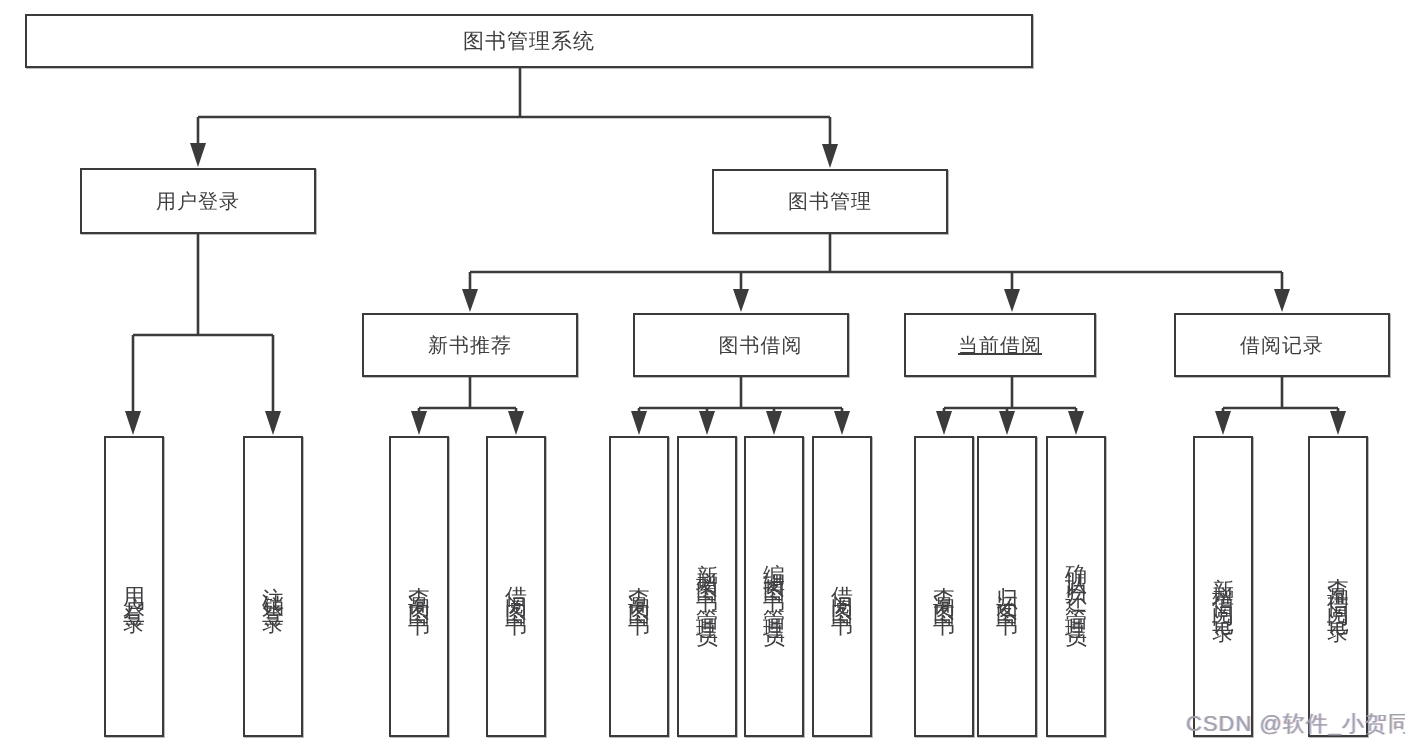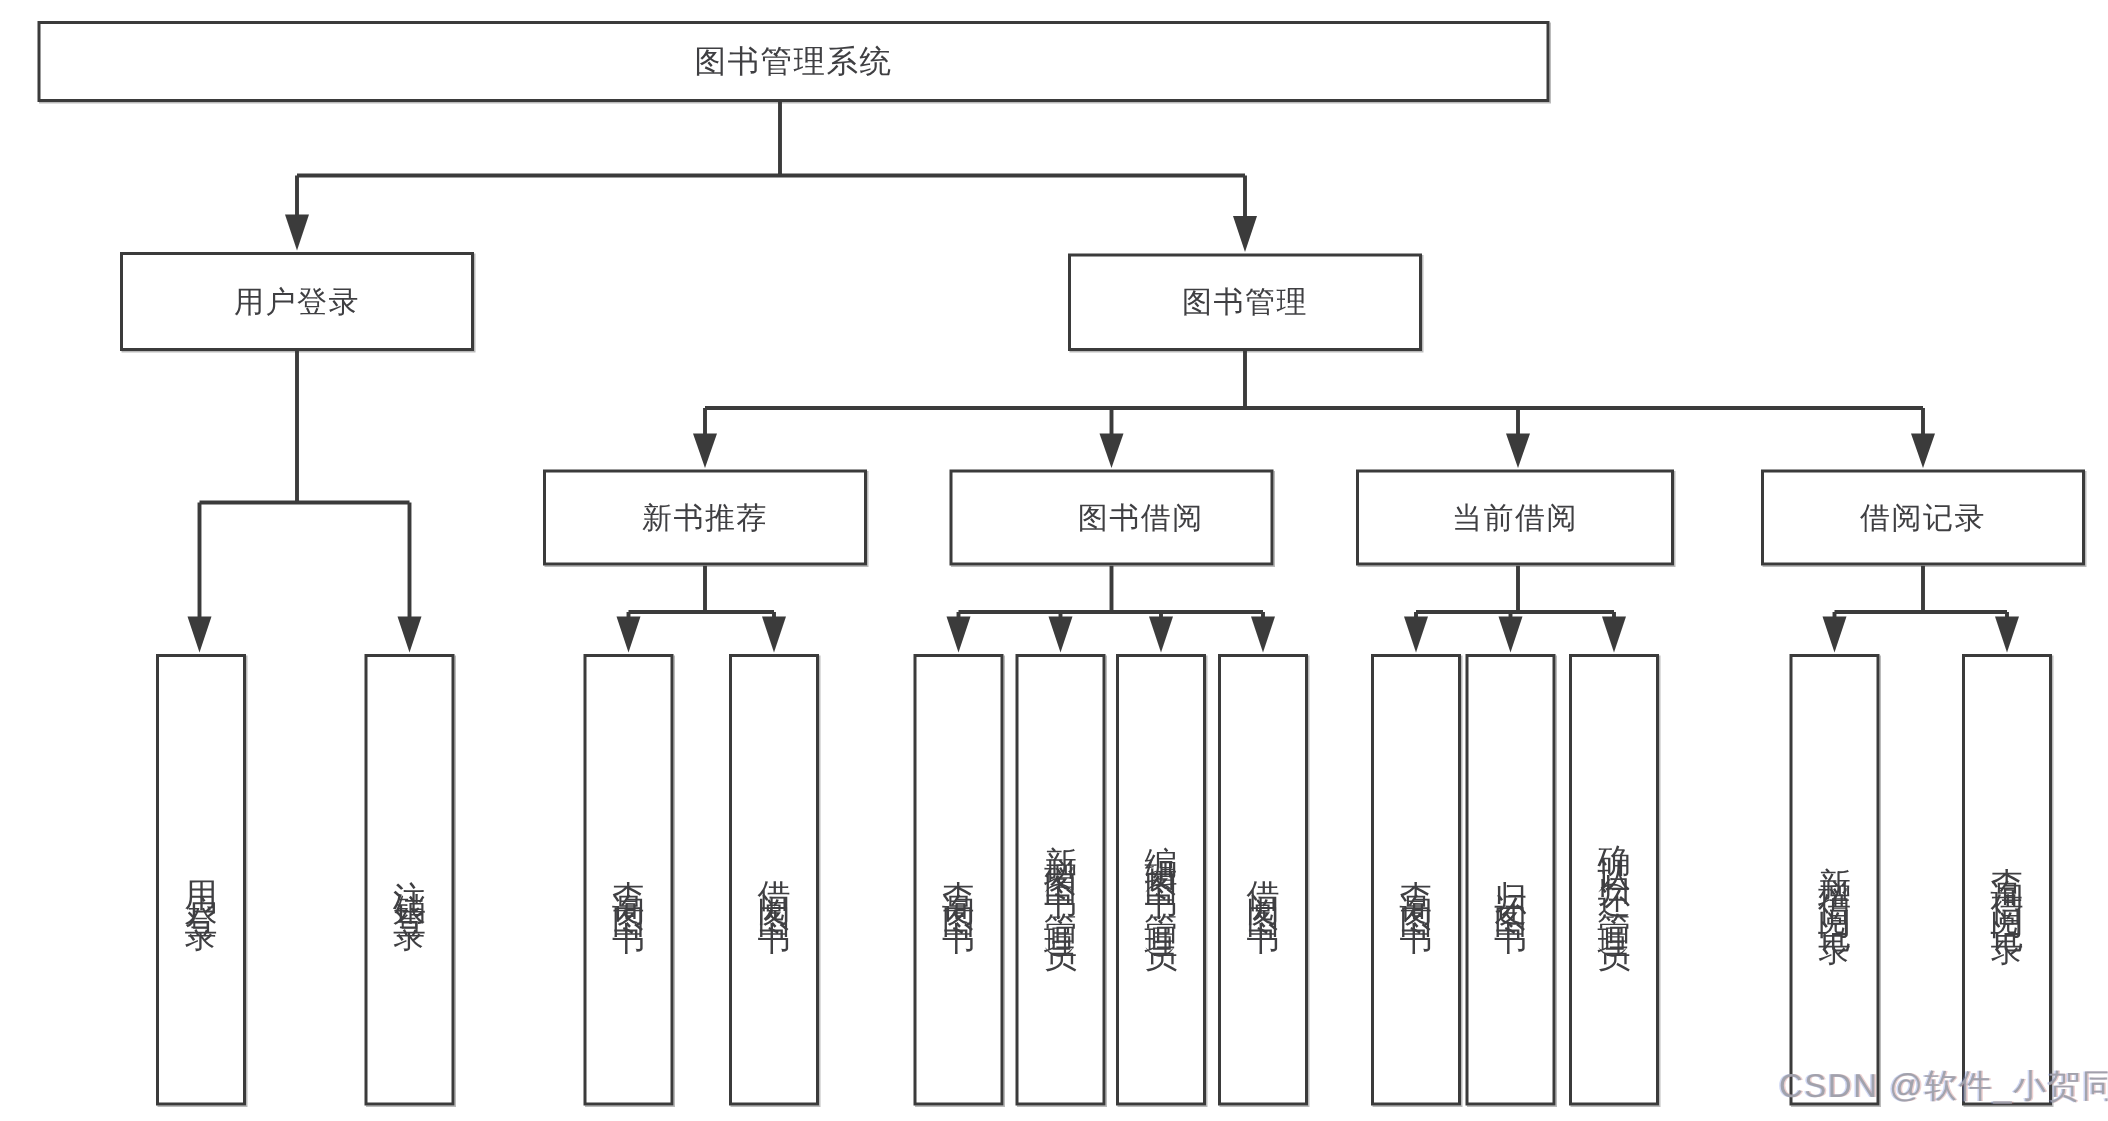--- a/index.html
+++ b/index.html
@@ -99,21 +99,21 @@
     </g>
   </svg>
 
   <div class="node root" style="left:12px; top:14px; width:1008px; height:54px;margin-left:13px;">图书管理系统</div>
 
   <div class="node" style="left:80px; top:168px; width:236px; height:66px;">用户登录</div>
   <div class="node" style="left:362px; top:313px; width:216px; height:64px;">新书推荐</div>
 
   <div class="node" style="left:712px; top:169px; width:236px; height:65px;">图书管理</div>
   <div class="node" style="left:633px; top:313px; width:216px; height:64px;padding-left:39px;">图书借阅</div>
-  <div class="node" style="left:904px; top:313px; width:212px; height:64px;">当前借阅</div>
+  <div class="node" style="left:904px; top:313px; width:192px; height:64px;text-decoration:underline;">当前借阅</div>
   <div class="node" style="left:1174px; top:313px; width:216px; height:64px;">借阅记录</div>
 
   <div class="leaf" style="left:104px;">
     <span>用户登录</span>
   </div>
   <div class="leaf" style="left:243px;">
     <span>注销登录</span>
   </div>
 
   <div class="leaf" style="left:389px;">

